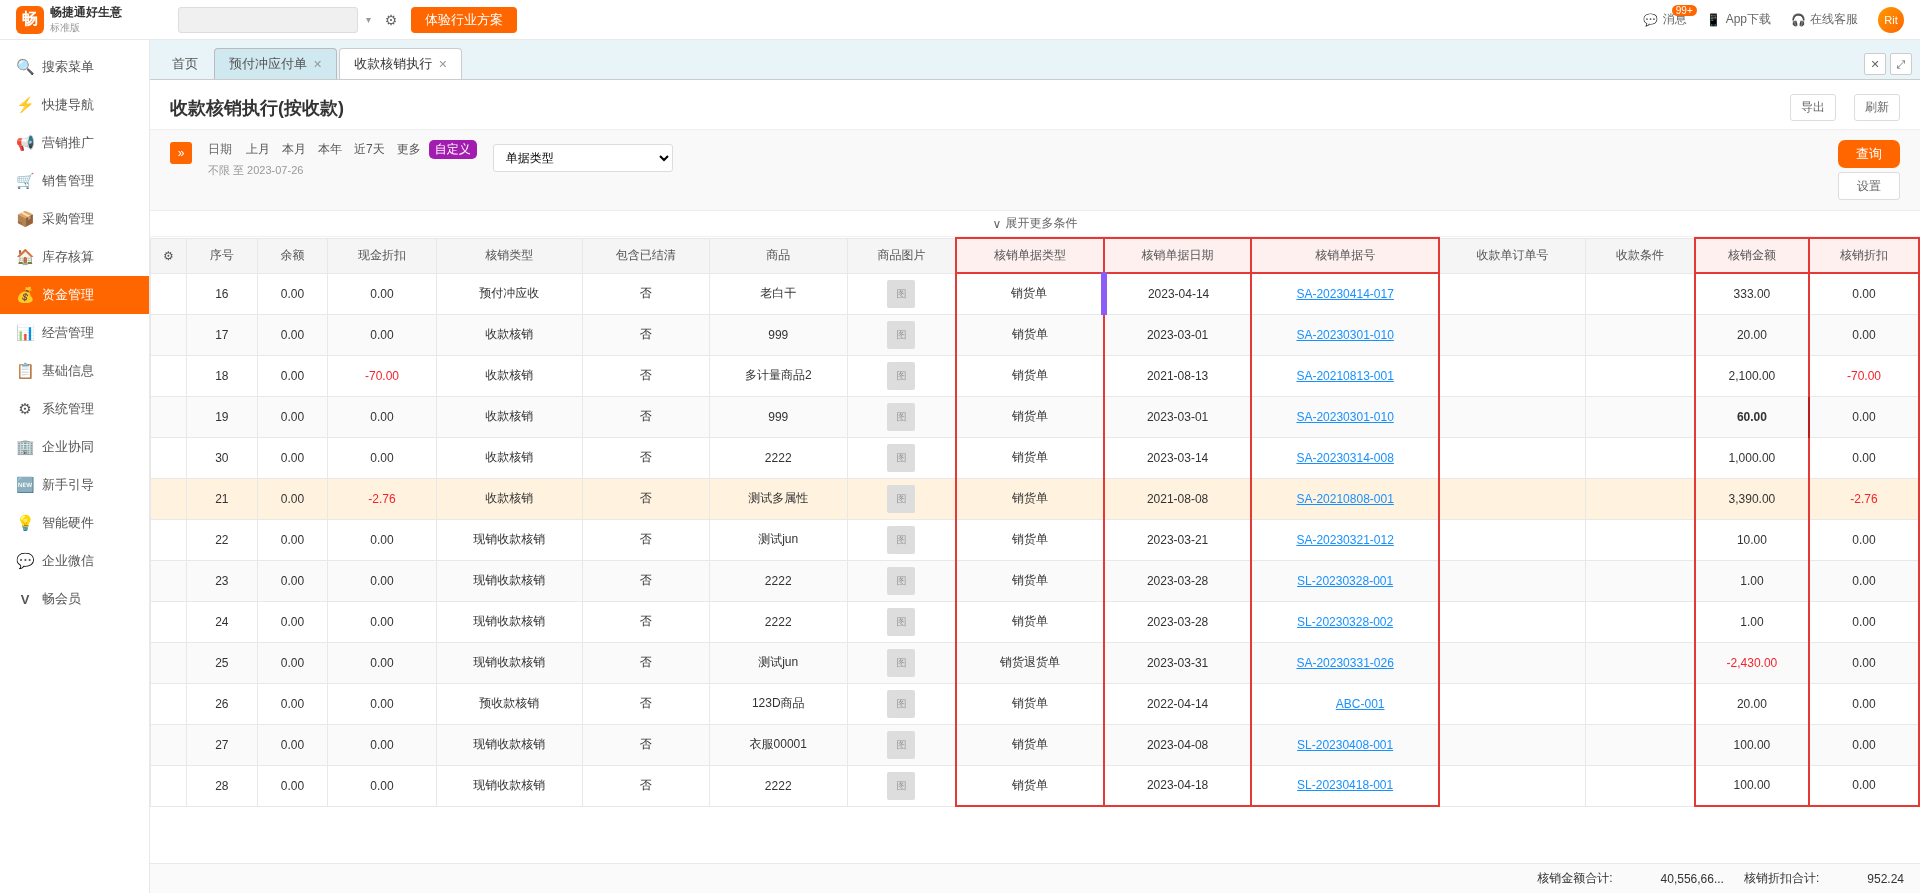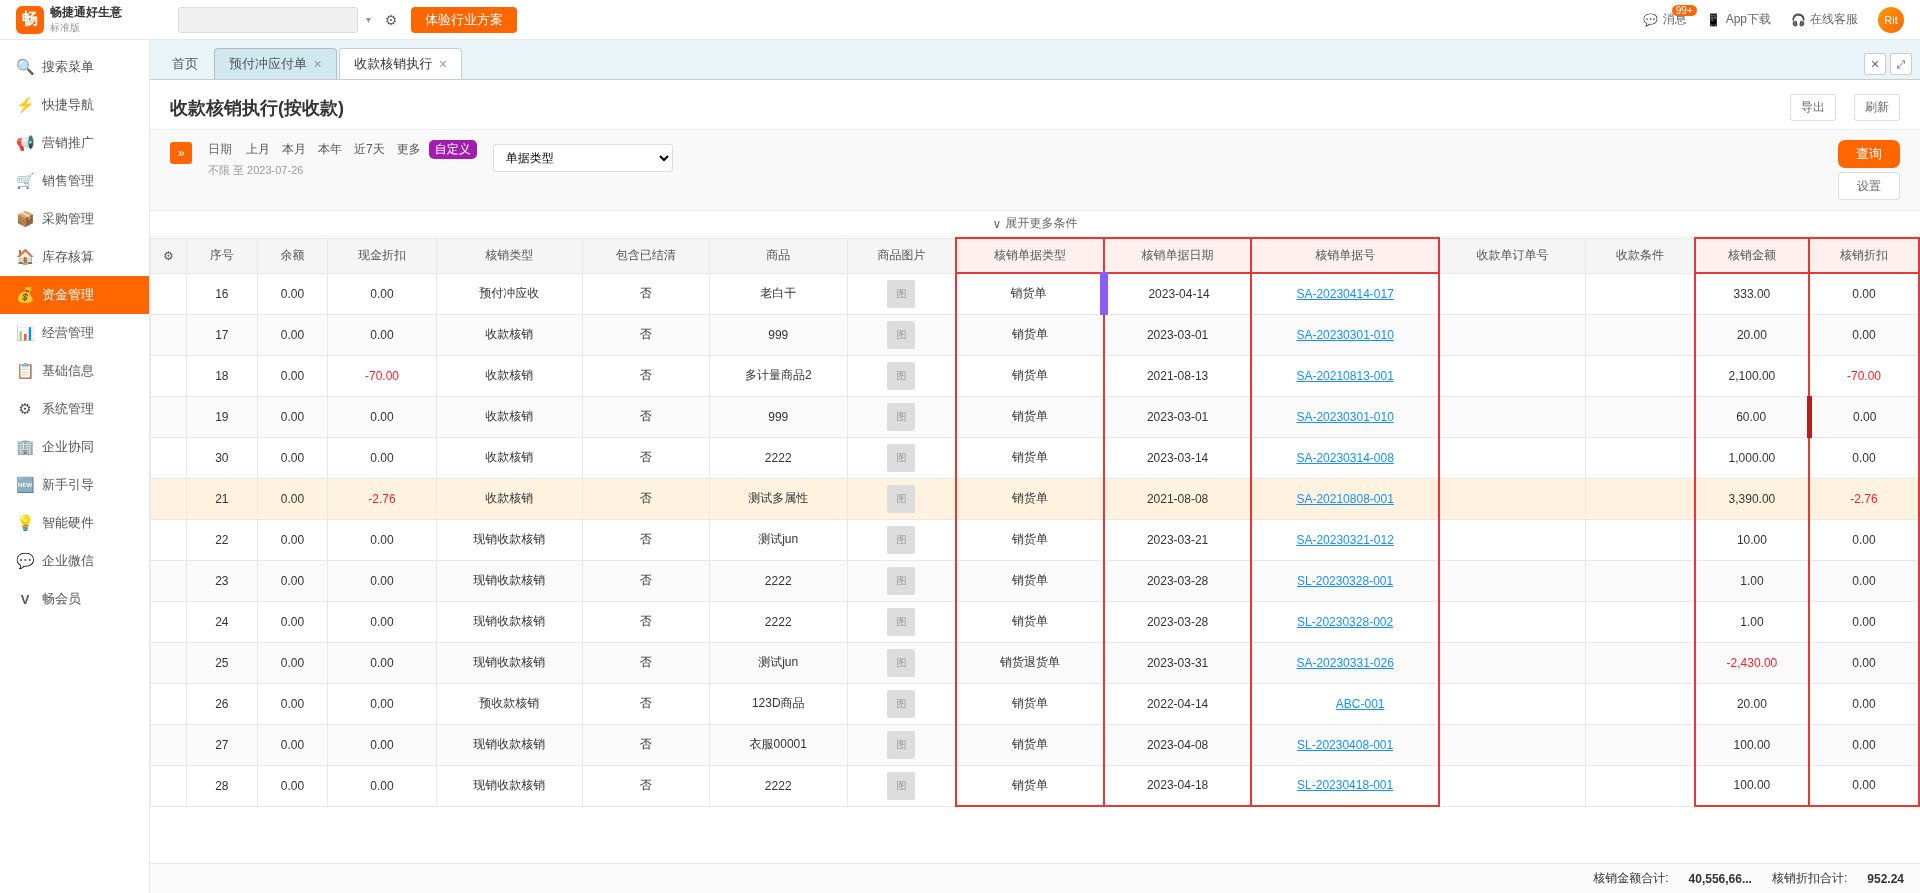--- a/index.html
+++ b/index.html
@@ -76,21 +76,21 @@
     td { padding: 6px 10px; text-align: center; border: 1px solid #e8e8e8; color: #333; white-space: nowrap; }
     tr:nth-child(even) td { background: #fafafa; }
     tr.highlighted td { background: #fff3e0; }
     .link-cell { color: #1890ff; cursor: pointer; text-decoration: underline; }
     .negative { color: #f5222d; }
     .settings-col { width: 36px; }
     .gear-th { display: flex; align-items: center; justify-content: center; }
 
     
     .table-footer { display: flex; align-items: center; justify-content: flex-end; padding: 6px 16px; background: #fafafa; border-top: 1px solid #e8e8e8; font-size: 12px; color: #333; gap: 20px; }
-    .footer-total { font-weight: 700; }
+    .footer-total { font-weight: 400; margin-left: 28px; }
 
     
     ::-webkit-scrollbar { width: 6px; height: 6px; }
     ::-webkit-scrollbar-thumb { background: #ccc; border-radius: 3px; }
   </style>
 </head>
 <body>
 
 <div class="top-bar">
   <div class="logo-area">
@@ -287,21 +287,21 @@
     <td>16</td>
     <td>0.00</td>
     <td class="">0.00</td>
     <td>预付冲应收</td>
     <td>否</td>
     <td>老白干</td>
     <td style="text-align:center;">
       <div style="width:28px;height:28px;background:#ddd;border-radius:2px;display:inline-flex;align-items:center;justify-content:center;font-size:10px;color:#999;">图</div>
     </td>
     <td style="border-left:2px solid #e53935;border-right:2px solid #e53935;">销货单</td>
-    <td style="border-left:8px solid #8b5cf6;border-right:2px solid #e53935;">2023-04-14</td>
+    <td style="border-left:6px solid #8b5cf6;border-right:2px solid #e53935;">2023-04-14</td>
     <td style="border-left:2px solid #e53935;border-right:2px solid #e53935;"><span class="link-cell">SA-20230414-017</span></td>
     <td></td>
     <td></td>
     <td style="border-left:2px solid #e53935;border-right:2px solid #e53935;" class="">333.00</td>
     <td style="border-left:2px solid #e53935;border-right:2px solid #e53935;" class="">0.00</td>
   </tr>
               <tr>
     <td></td>
     <td>17</td>
     <td>0.00</td>
@@ -348,21 +348,21 @@
     <td>否</td>
     <td>999</td>
     <td style="text-align:center;">
       <div style="width:28px;height:28px;background:#ddd;border-radius:2px;display:inline-flex;align-items:center;justify-content:center;font-size:10px;color:#999;">图</div>
     </td>
     <td style="border-left:2px solid #e53935;border-right:2px solid #e53935;">销货单</td>
     <td style="border-left:2px solid #e53935;border-right:2px solid #e53935;">2023-03-01</td>
     <td style="border-left:2px solid #e53935;border-right:2px solid #e53935;"><span class="link-cell">SA-20230301-010</span></td>
     <td></td>
     <td></td>
-    <td style="border-left:2px solid #e53935;border-right:5px solid #b91c1c;" class="">60.00</td>
+    <td style="border-left:2px solid #e53935;border-right:2px solid #b91c1c;font-weight:bold;" class="">60.00</td>
     <td style="border-left:2px solid #e53935;border-right:2px solid #e53935;" class="">0.00</td>
   </tr>
               <tr>
     <td></td>
     <td>30</td>
     <td>0.00</td>
     <td class="">0.00</td>
     <td>收款核销</td>
     <td>否</td>
     <td>2222</td>

